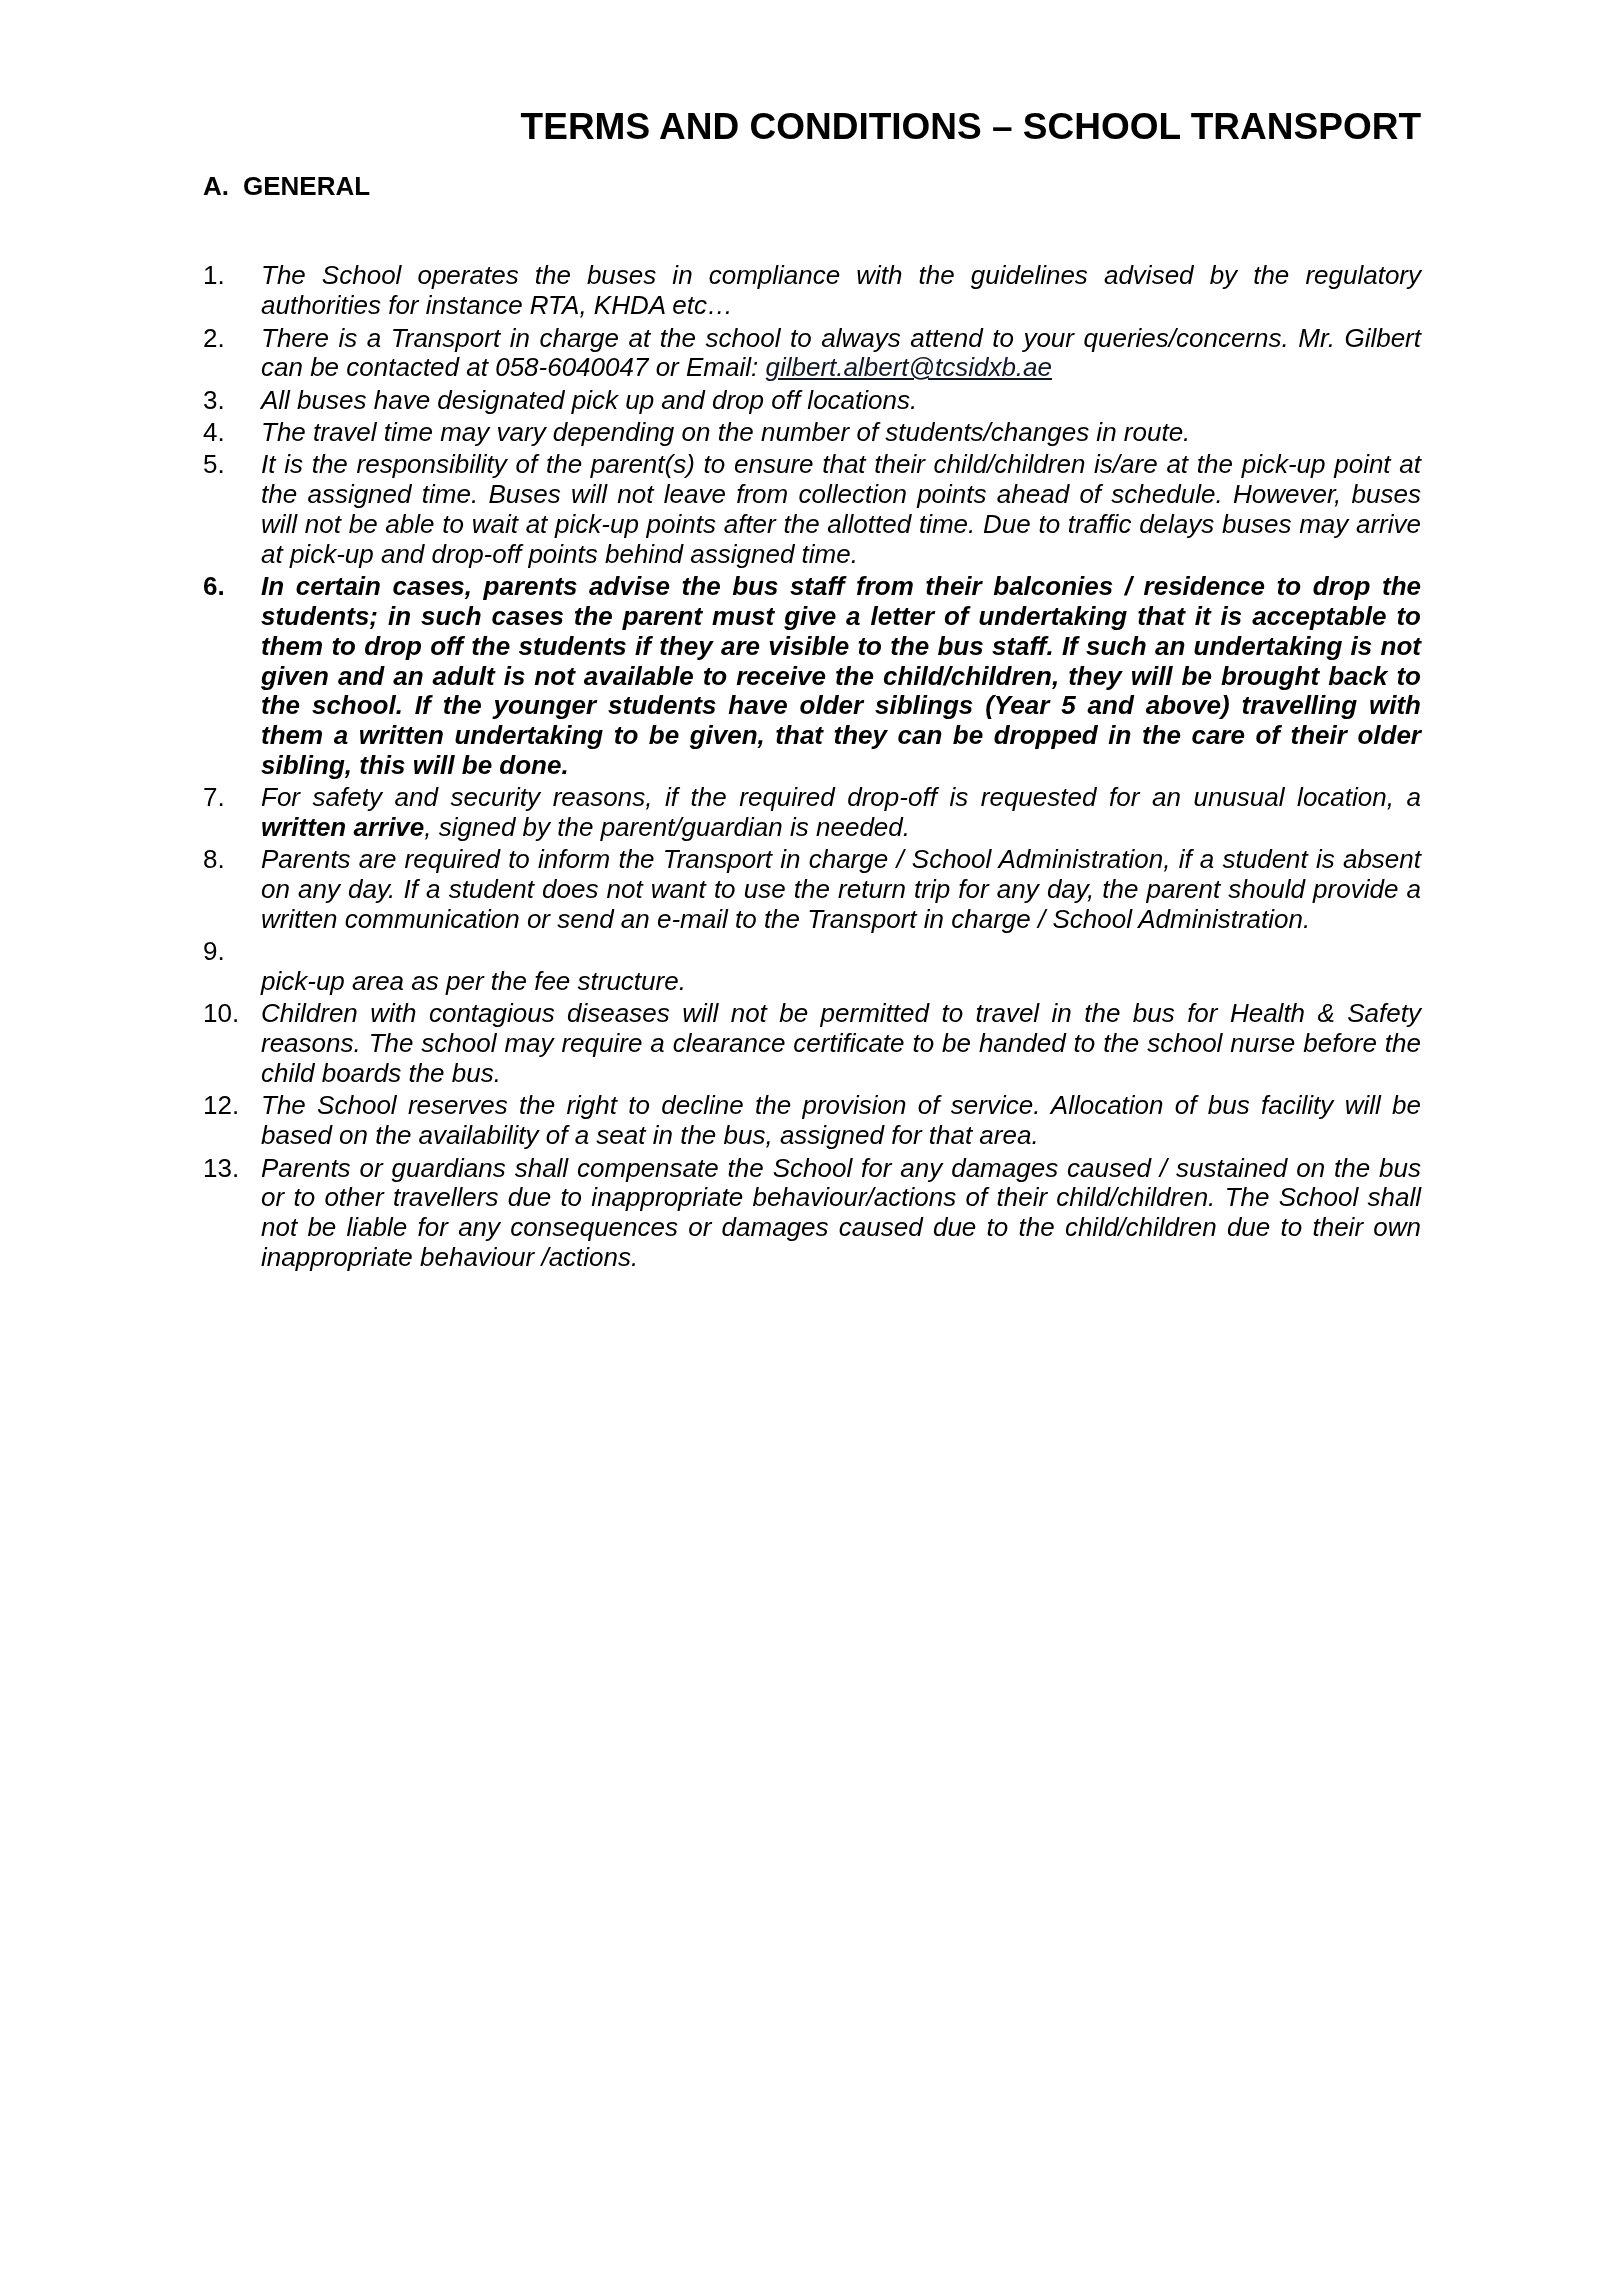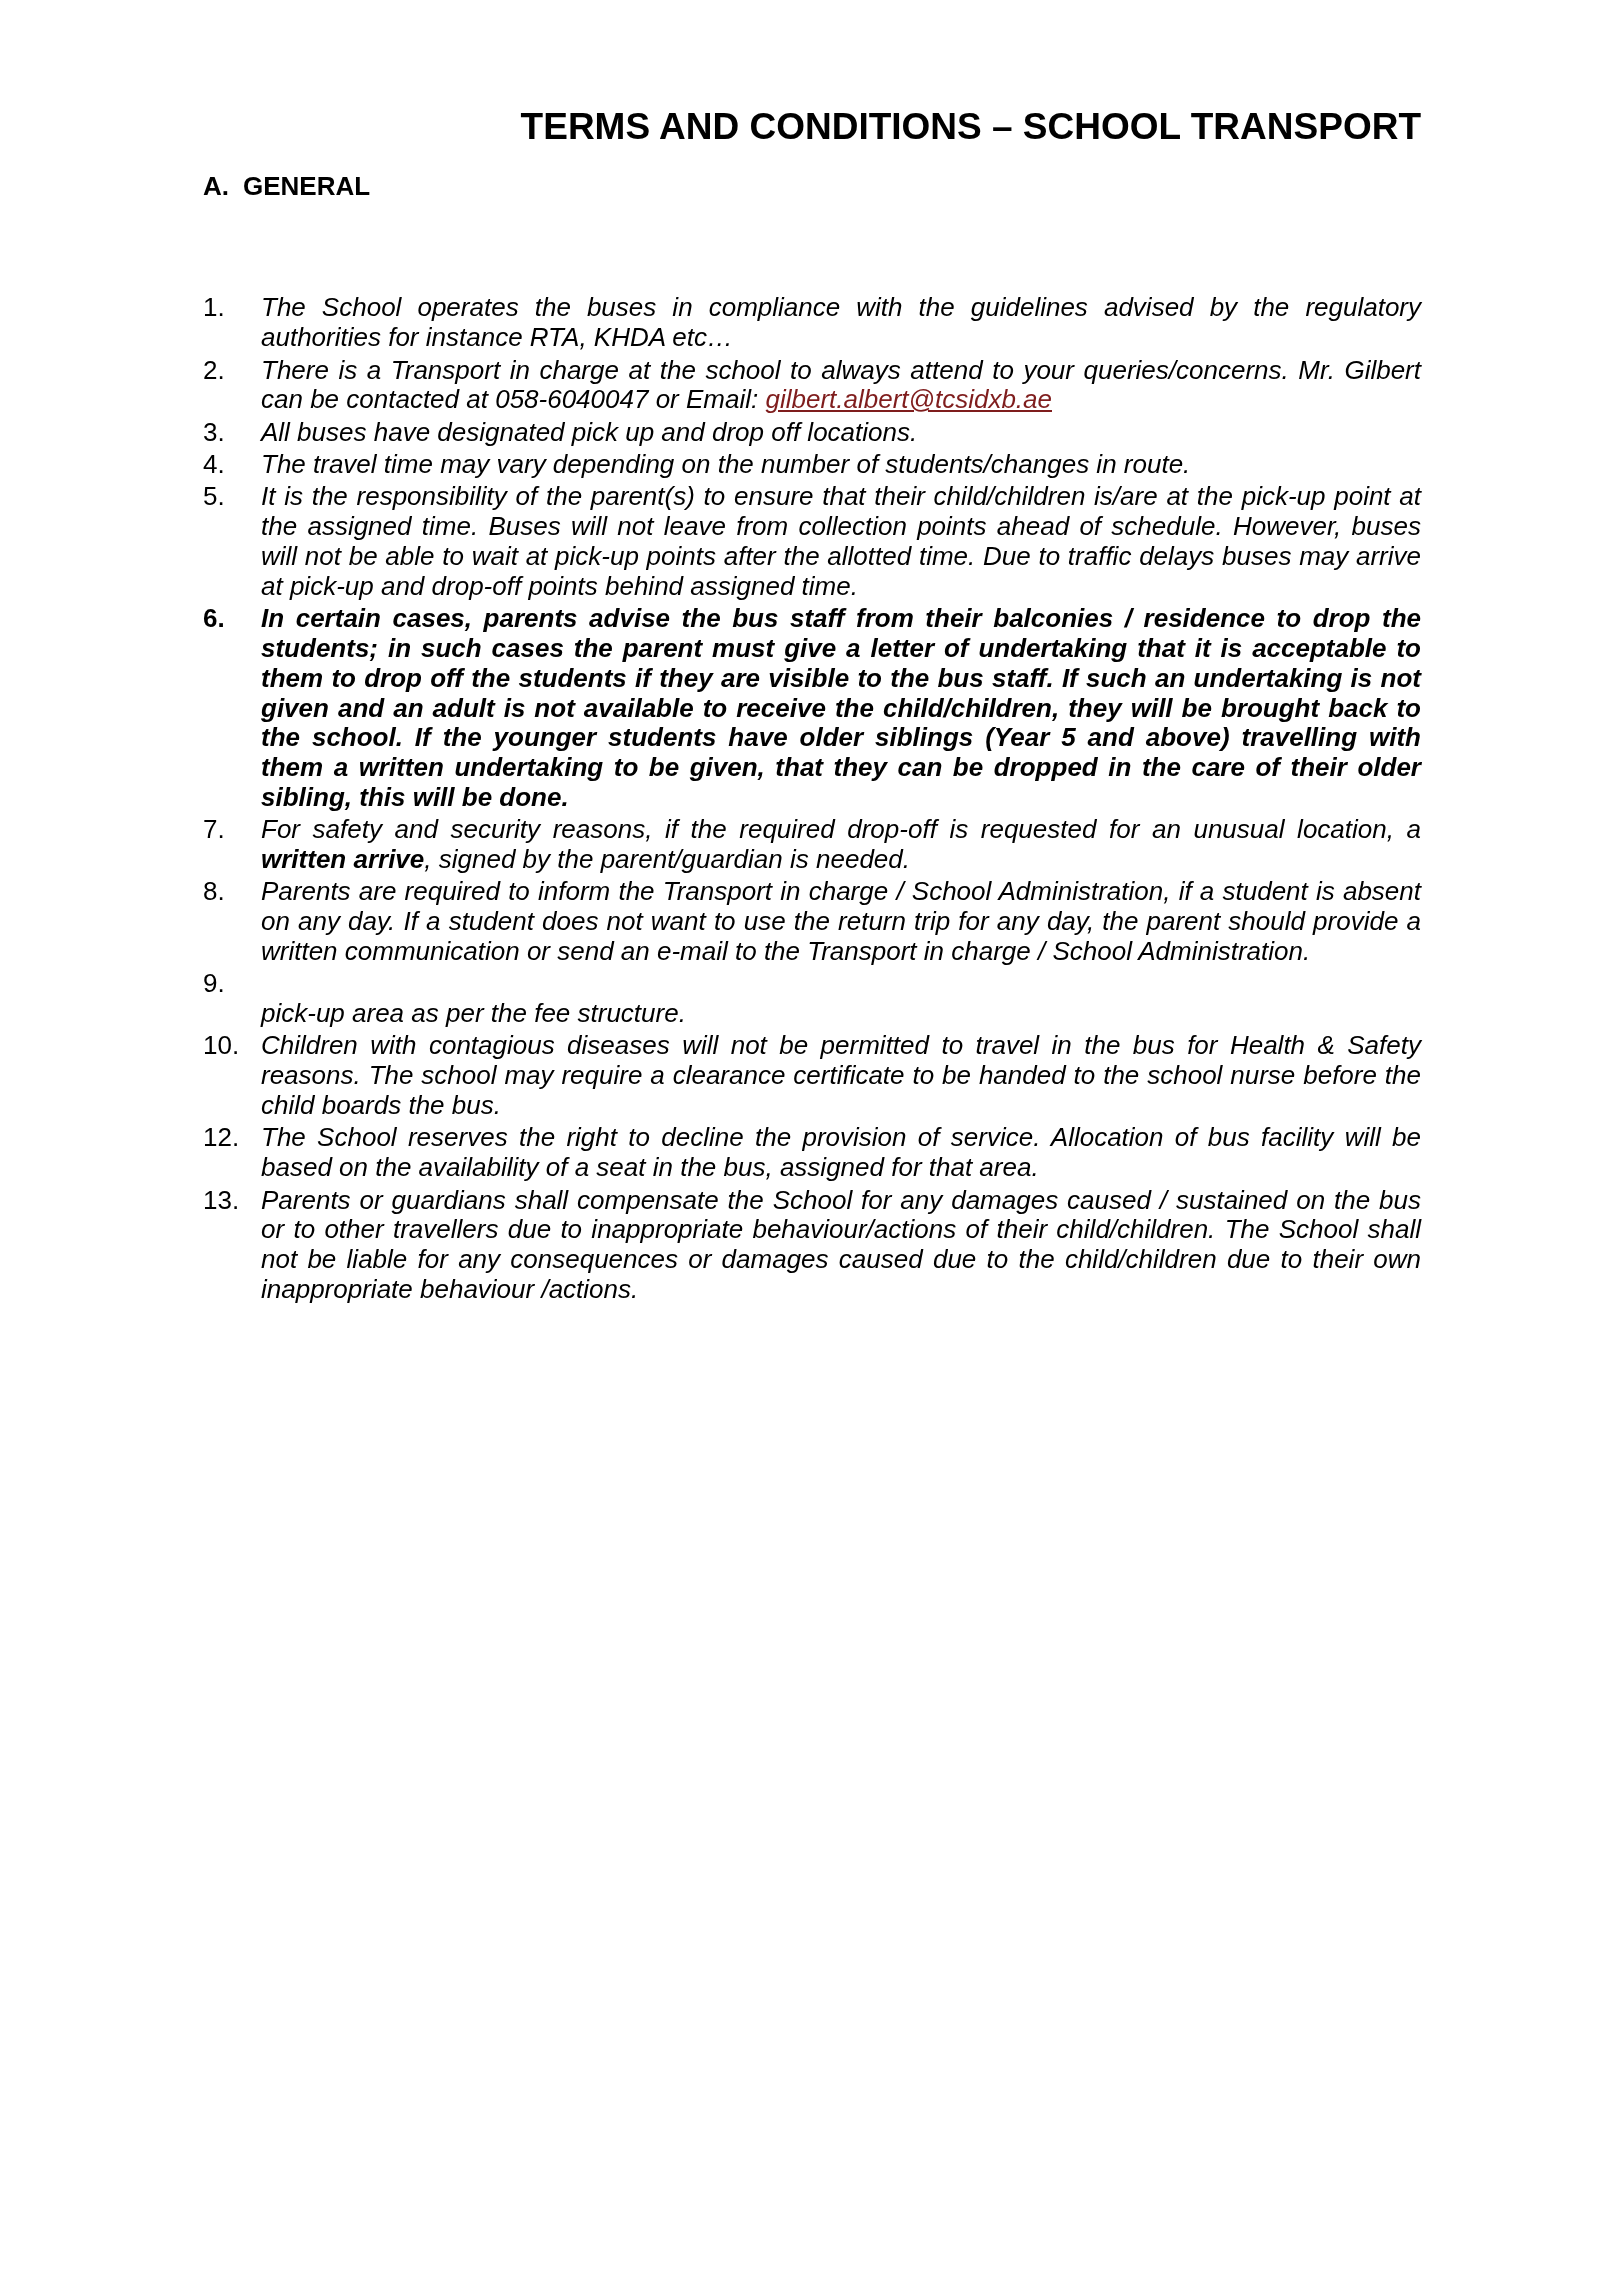--- a/index.html
+++ b/index.html
@@ -22,21 +22,21 @@
     text-align: right;
     font-weight: bold;
     font-size: 37px;
     line-height: 1.15;
     margin: 0 0 23px 0;
   }
   .section-heading {
     font-weight: bold;
     font-size: 26px;
     line-height: 1.15;
-    margin: 0 0 92px 0;
+    margin: 0 0 60px 0;
   }
   .section-heading .letter {
     display: inline-block;
     min-width: 40px;
   }
   .terms-list {
     font-size: 26px;
     line-height: 1.15;
   }
   .item {
@@ -74,21 +74,21 @@
     <span class="letter">A.</span><span>GENERAL</span>
   </div>
 
   <div class="terms-list">
       <div class="item">
         <span class="num">1.</span>
         <div class="body"><span class="seg-normal">The School operates the buses in compliance with the guidelines advised by the regulatory authorities for instance RTA, KHDA etc…</span></div>
       </div>
       <div class="item">
         <span class="num">2.</span>
-        <div class="body"><span class="seg-normal">There is a Transport in charge at the school to always attend to your queries/concerns. Mr. Gilbert can be contacted at 058-6040047 or Email: </span><a class="email-link" href="#" style="color: #7f1d1d;">gilbert.albert@tcsidxb.ae</a></div>
+        <div class="body"><span class="seg-normal">There is a Transport in charge at the school to always attend to your queries/concerns. Mr. Gilbert can be contacted at 058-6040047 or Email: </span><a class="email-link" href="#" style="color: #0f172a;">gilbert.albert@tcsidxb.ae</a></div>
       </div>
       <div class="item">
         <span class="num">3.</span>
         <div class="body"><span class="seg-normal">All buses have designated pick up and drop off locations.</span></div>
       </div>
       <div class="item">
         <span class="num">4.</span>
         <div class="body"><span class="seg-normal">The travel time may vary depending on the number of students/changes in route.</span></div>
       </div>
       <div class="item">

